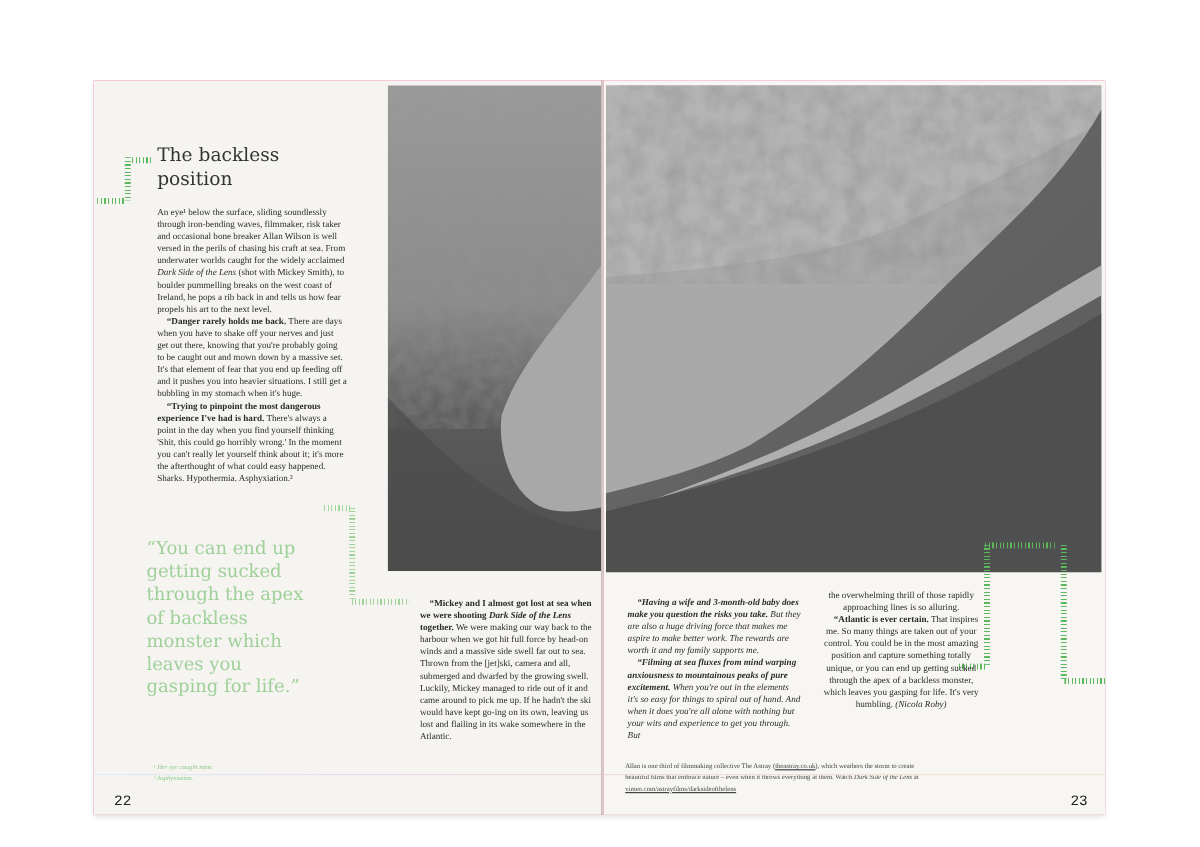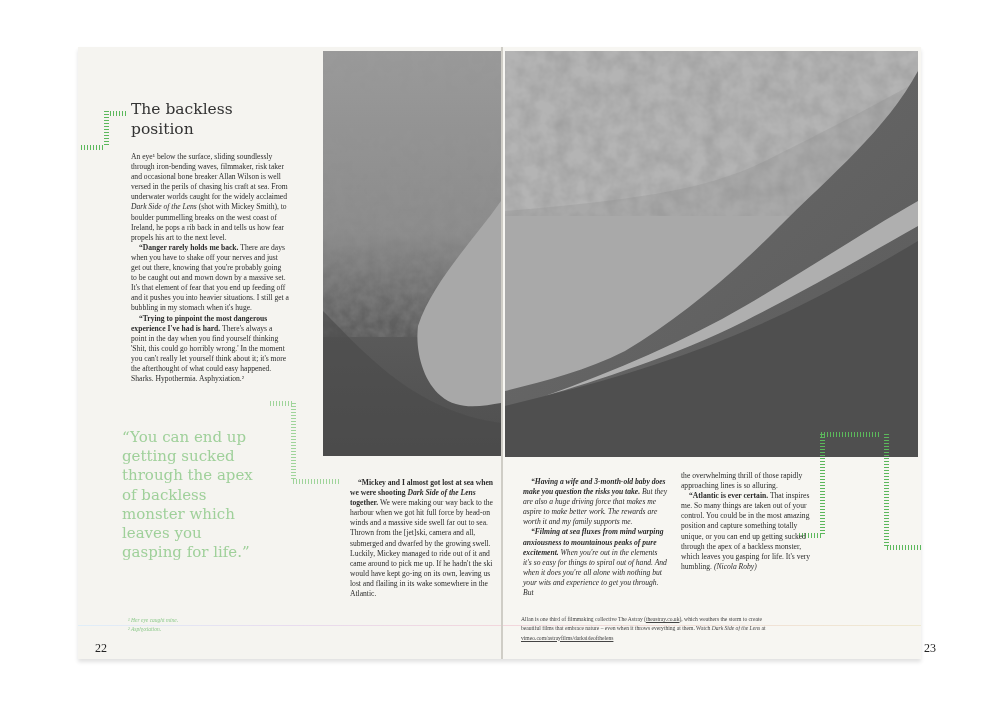--- a/index.html
+++ b/index.html
@@ -1,30 +1,30 @@
 <!DOCTYPE html>
 <html><head>
 <meta charset="utf-8">
 <style>
   html,body{margin:0;padding:0;}
   body{width:1000px;height:706px;background:#ffffff;position:relative;overflow:hidden;font-family:"Liberation Serif","DejaVu Serif",serif;color:#2a2a2a;}
-  .spread{position:absolute;left:78px;top:47px;width:843px;height:612px;background:#ec4899;box-shadow:0 3px 4px rgba(0,0,0,0.12);}
+  .spread{position:absolute;left:78px;top:67px;width:843px;height:612px;background:#ec4899;box-shadow:0 3px 4px rgba(0,0,0,0.12);}
   .page-left{position:absolute;left:0;top:0;width:423px;height:612px;background:#f5f4f0;}
   .page-right{position:absolute;left:425px;top:0;width:418px;height:612px;background:#f7f6f2;}
   .spine{position:absolute;left:423px;top:0;width:2px;height:612px;background:#cfcdc6;}
   .photo-left{position:absolute;left:245px;top:4px;width:178px;height:405px;overflow:hidden;}
   .photo-right{position:absolute;left:2px;top:4px;width:413px;height:406px;overflow:hidden;}
   .photo-left svg,.photo-right svg{display:block;}
   .title{position:absolute;left:53px;top:52px;font-family:"DejaVu Serif",serif;font-size:15.5px;line-height:20px;color:#333;font-weight:normal;width:120px;}
   .body-col{position:absolute;font-size:7.6px;line-height:10.1px;color:#2b2b2b;}
   .body-col p{margin:0;}
   .body-col b{font-weight:bold;}
   .ind{text-indent:8px;}
   .pull{position:absolute;left:44px;top:381px;width:140px;font-family:"DejaVu Serif",serif;font-size:15px;line-height:19.2px;color:#9fd09a;}
-  .pagenum{position:absolute;top:594px;font-family:Liberation Serif, serif;font-size:12px;color:#222;text-align:right;}
+  .pagenum{position:absolute;top:594px;font-family:Liberation Mono, monospace;font-size:12px;color:#222;text-align:right;}
   .footnote{position:absolute;left:50px;top:569px;font-size:5.5px;line-height:9px;color:#8cc98a;font-style:italic;}
   .credit{position:absolute;left:18px;top:568px;width:245px;font-size:5.6px;line-height:9.3px;color:#444;}
   .credit u{text-decoration:underline;}
   .rule{position:absolute;height:1px;}
   .dash-h{position:absolute;height:5px;background:repeating-linear-gradient(90deg,#5cb85c 0 1px,transparent 1px 3px);}
   .dash-v{position:absolute;width:5px;background:repeating-linear-gradient(180deg,#5cb85c 0 1px,transparent 1px 3px);}
   .light .dash-h,.light.dash-h{background:repeating-linear-gradient(90deg,#9fd49a 0 1px,transparent 1px 3px);}
   .light.dash-v{background:repeating-linear-gradient(180deg,#9fd49a 0 1px,transparent 1px 3px);}
 </style>
 </head>
@@ -118,25 +118,25 @@
     <div class="dash-v" style="left:317px;top:387px;height:100px;"></div>
     <div class="dash-v" style="left:381px;top:387px;height:112px;"></div>
     <div class="dash-h" style="left:296px;top:486px;width:22px;"></div>
     <div class="dash-h" style="left:384px;top:498px;width:34px;"></div>
 
     <div class="body-col" style="left:20px;top:430px;width:145px;font-style:italic;">
       <p class="ind"><b>“Having a wife and 3-month-old baby does make you question the risks you take.</b><span> But they are also a huge driving force that makes me aspire to make better work. The rewards are worth it and my family supports me.</span></p>
       <p class="ind"><b>“Filming at sea fluxes from mind warping anxiousness to mountainous peaks of pure excitement.</b><span> When you're out in the elements it's so easy for things to spiral out of hand. And when it does you're all alone with nothing but your wits and experience to get you through. But</span></p>
     </div>
 
-    <div class="body-col" style="left:178px;top:424px;width:140px;">
+    <div class="body-col" style="left:178px;top:424px;width:140px;text-align:center;">
       <p>the overwhelming thrill of those rapidly approaching lines is so alluring.</p>
       <p class="ind"><b>“Atlantic is ever certain.</b><span> That inspires me. So many things are taken out of your control. You could be in the most amazing position and capture something totally unique, or you can end up getting sucked through the apex of a backless monster, which leaves you gasping for life. It's very humbling. </span><i>(Nicola Roby)</i></p>
     </div>
 
     <div class="credit">
       <span>Allan is one third of filmmaking collective The Astray (</span><u>theastray.co.uk</u><span>), which weathers the storm to create beautiful films that embrace nature – even when it throws everything at them. Watch </span><i>Dark Side of the Lens</i><span> at </span><u>vimeo.com/astrayfilms/darksideofthelens</u>
     </div>
 
     <div class="rule" style="left:0;top:578px;width:418px;background:linear-gradient(90deg,#f2d6dc,#efe9d2);"></div>
-    <div class="pagenum" style="left:389px;margin-left:32px;">23</div>
+    <div class="pagenum" style="left:389px;">23</div>
   </div>
 </div>
 
 </body></html>

